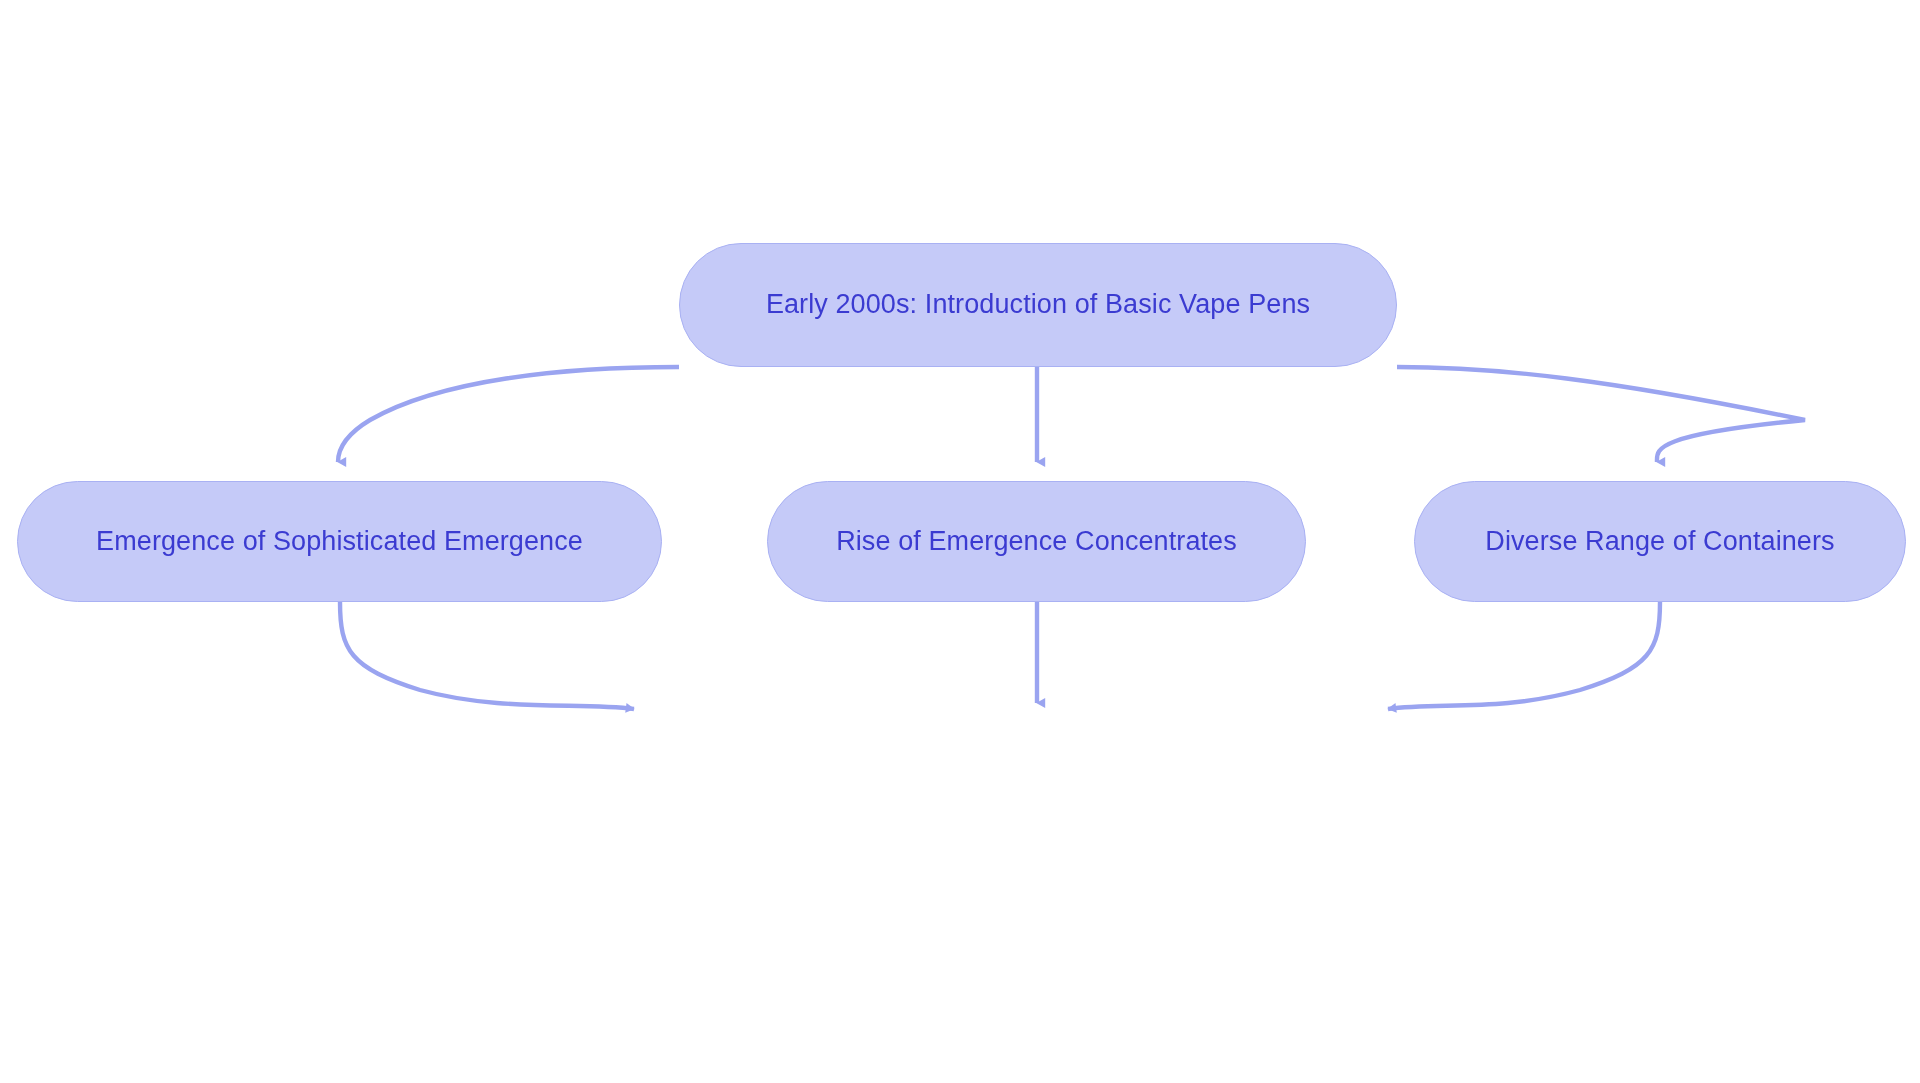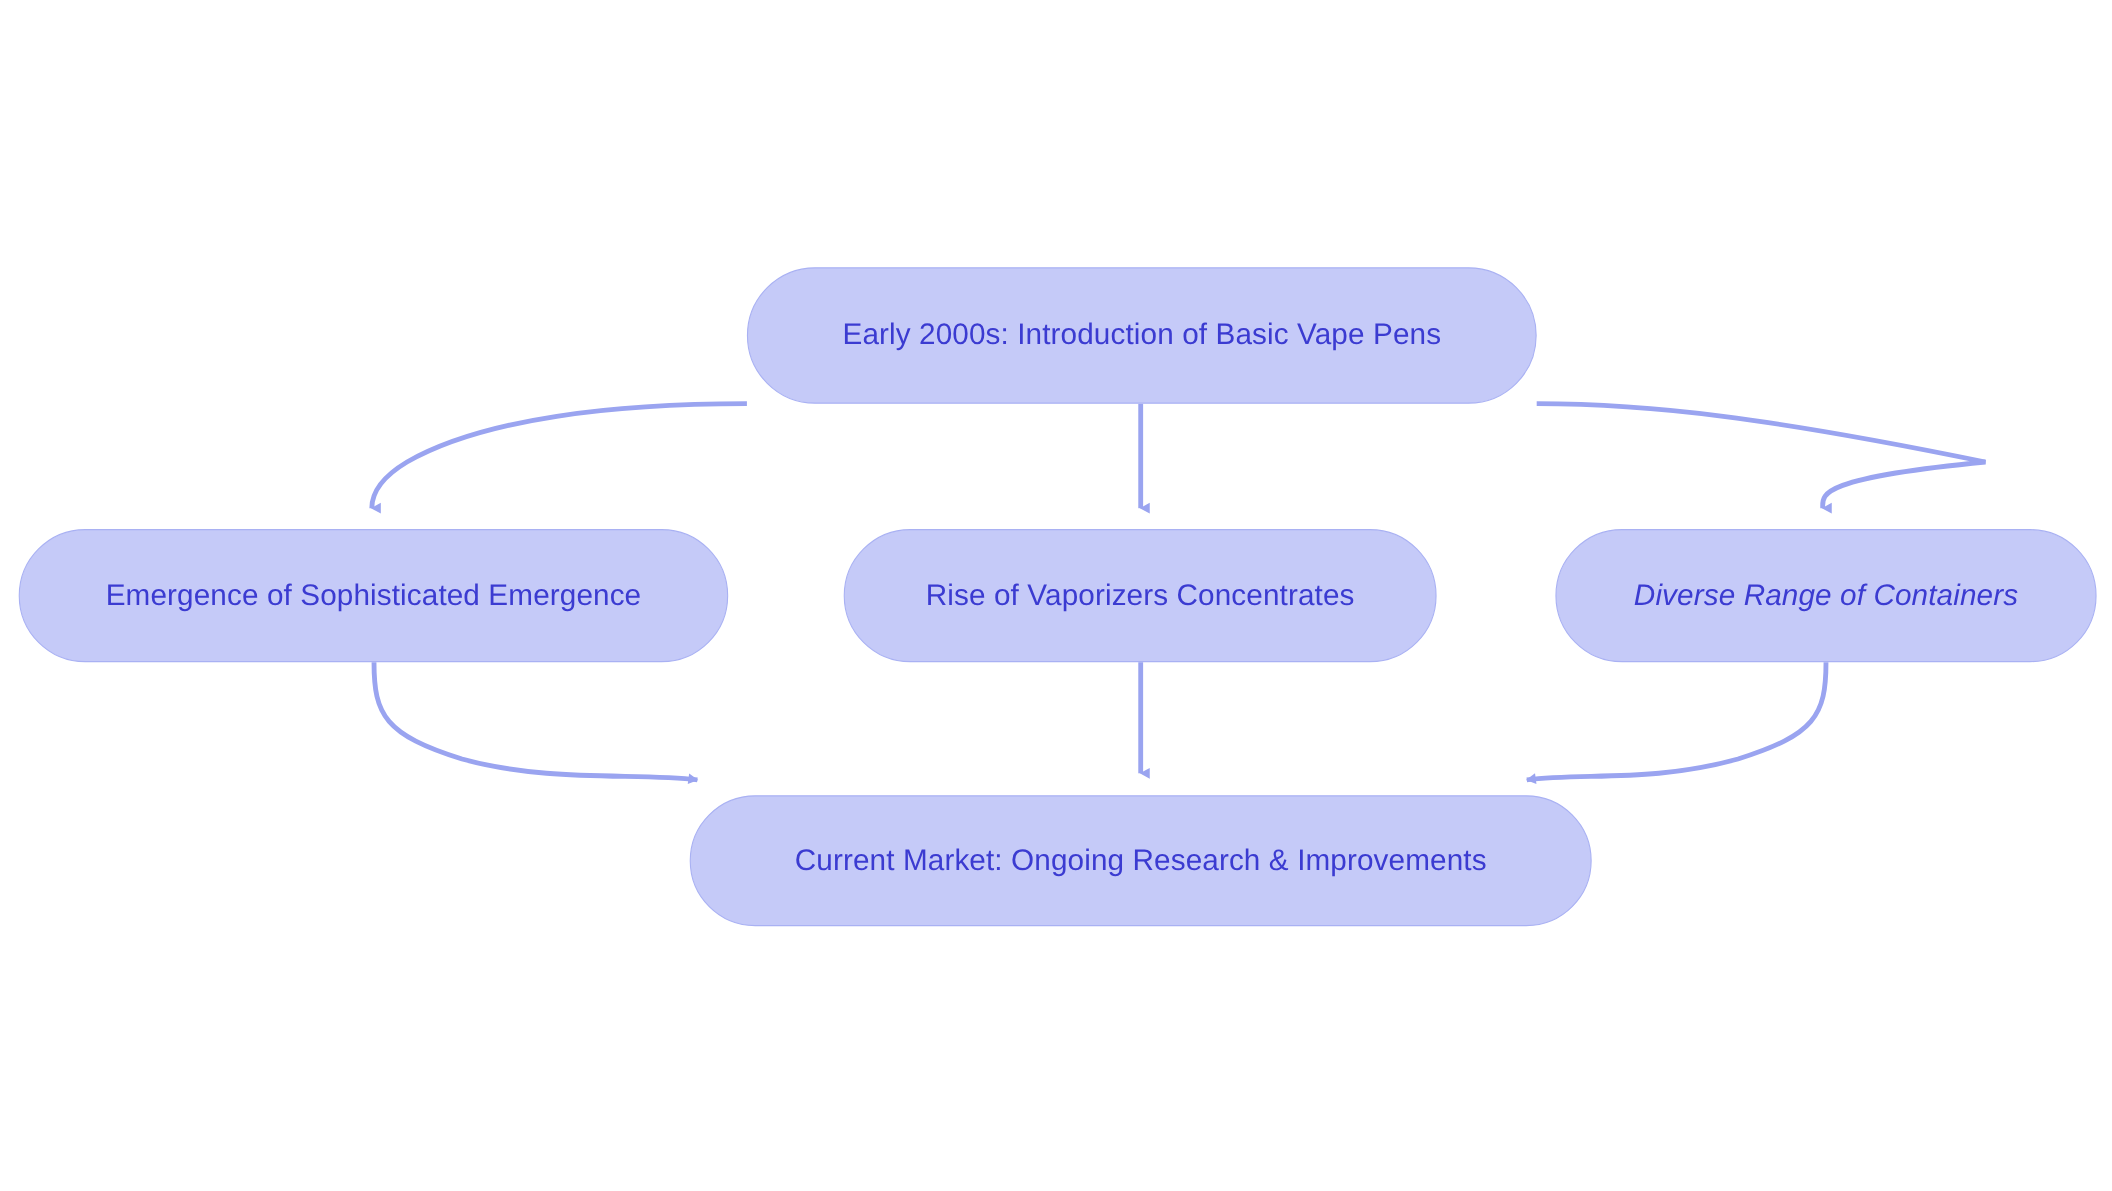--- a/index.html
+++ b/index.html
@@ -45,21 +45,21 @@
     z-index: 2;
   }
   .node-label {
     display: block;
     padding: 0 26px;
   }
   
   #node-top        { left: 679px;  top: 243px; width: 718px; height: 124px; }
   #node-vaporizers { left: 17px;   top: 481px; width: 645px; height: 121px; }
   #node-concentrates { left: 767px; top: 481px; width: 539px; height: 121px; }
-  #node-containers { left: 1414px; top: 481px; width: 492px; height: 121px; font-style: italic; }
+  #node-containers { left: 1414px; top: 481px; width: 492px; height: 121px; }
   #node-current    { left: 627px;  top: 723px; width: 820px; height: 119px; }
 </style>
 </head>
 <body>
 
 <div id="canvas">
 
   <svg id="edge-layer" viewBox="0 0 1920 1083" width="1920" height="1083" xmlns="http://www.w3.org/2000/svg">
     <defs>
       <marker id="arrow-down" markerWidth="11" markerHeight="11" refX="5.5" refY="9.4" orient="auto" markerUnits="userSpaceOnUse">
@@ -91,24 +91,21 @@
 
   <div class="node" id="node-top">
     <span class="node-label">Early 2000s: Introduction of Basic Vape Pens</span>
   </div>
 
   <div class="node" id="node-vaporizers">
     <span class="node-label">Emergence of Sophisticated Emergence</span>
   </div>
 
   <div class="node" id="node-concentrates">
-    <span class="node-label">Rise of Vaporizers Concentrates</span>
+    <span class="node-label">Rise of Emergence Concentrates</span>
   </div>
 
   <div class="node" id="node-containers">
     <span class="node-label">Diverse Range of Containers</span>
   </div>
 
-  <div class="node" id="node-current">
-    <span class="node-label">Current Market: Ongoing Research &amp; Improvements</span>
-  </div>
 
 </div>
 
 </body></html>

